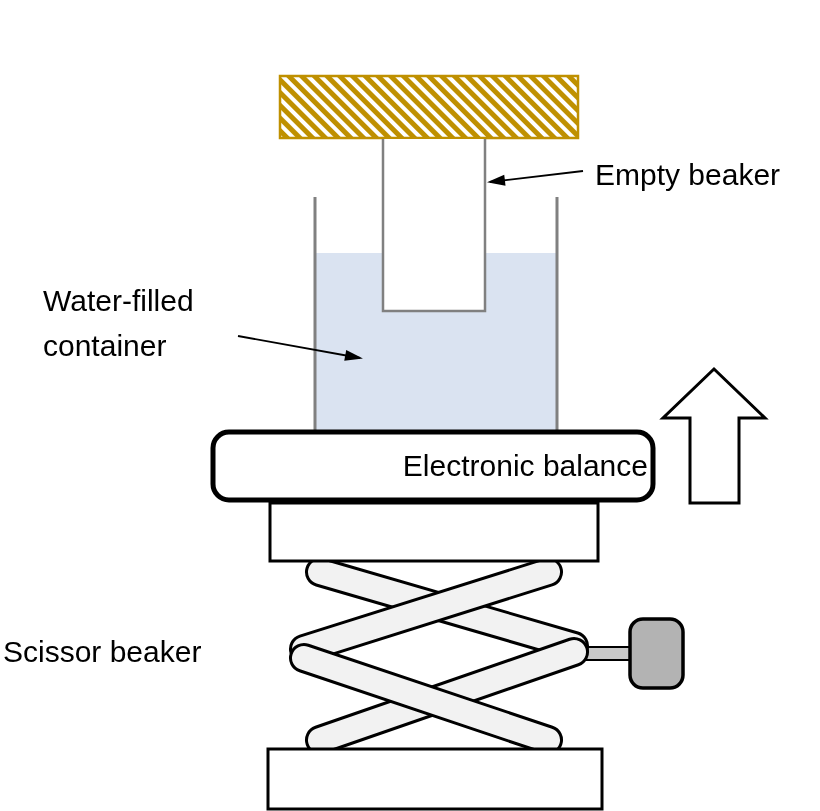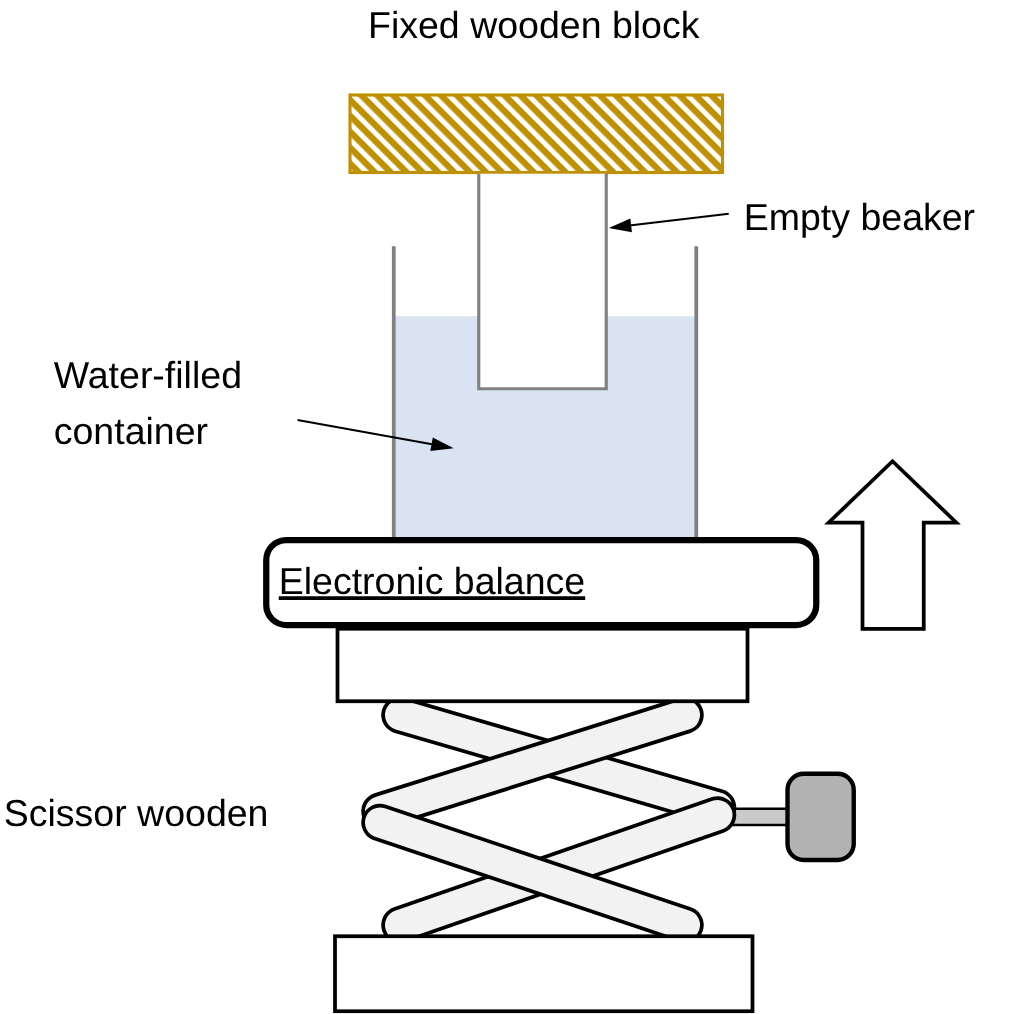--- a/index.html
+++ b/index.html
@@ -39,25 +39,24 @@
   }
   .lbl-water {
     left: 43px;
     top: 258px;
     width: 238px;
     white-space: normal;
     line-height: 45px;
     margin-top: 20px;
   }
   .lbl-balance {
-    left: 223px;
+    left: 208px;
     top: 446px;
     width: 440px;
-    text-align: left;
-    text-decoration: underline;
+    text-align: right;
   }
   .lbl-scissor {
     left: 3px;
     top: 632px;
   }
 </style>
 </head>
 <body>
 
 <div class="stage">
@@ -103,23 +102,22 @@
 
     <rect x="270" y="503" width="328" height="58" fill="#ffffff" stroke="#000000" stroke-width="3"></rect>
     <rect x="268" y="749" width="334" height="60" fill="#ffffff" stroke="#000000" stroke-width="3"></rect>
 
     <rect x="213" y="432" width="440" height="68" rx="16" fill="#ffffff" stroke="#000000" stroke-width="5"></rect>
 
     <line x1="583" y1="171" x2="490" y2="182" stroke="#000000" stroke-width="1.8" marker-end="url(#arrowhead)"></line>
     <line x1="238" y1="336" x2="360" y2="358" stroke="#000000" stroke-width="1.8" marker-end="url(#arrowhead)"></line>
   </svg>
 
-  <div class="lbl lbl-block">Fixed wooden block</div>
 
   <div class="lbl lbl-beaker">Empty beaker</div>
 
   <div class="lbl lbl-water">Water-filled container</div>
 
   <div class="lbl lbl-balance">Electronic balance</div>
 
-  <div class="lbl lbl-scissor">Scissor wooden</div>
+  <div class="lbl lbl-scissor">Scissor beaker</div>
 
 </div>
 
 </body></html>

